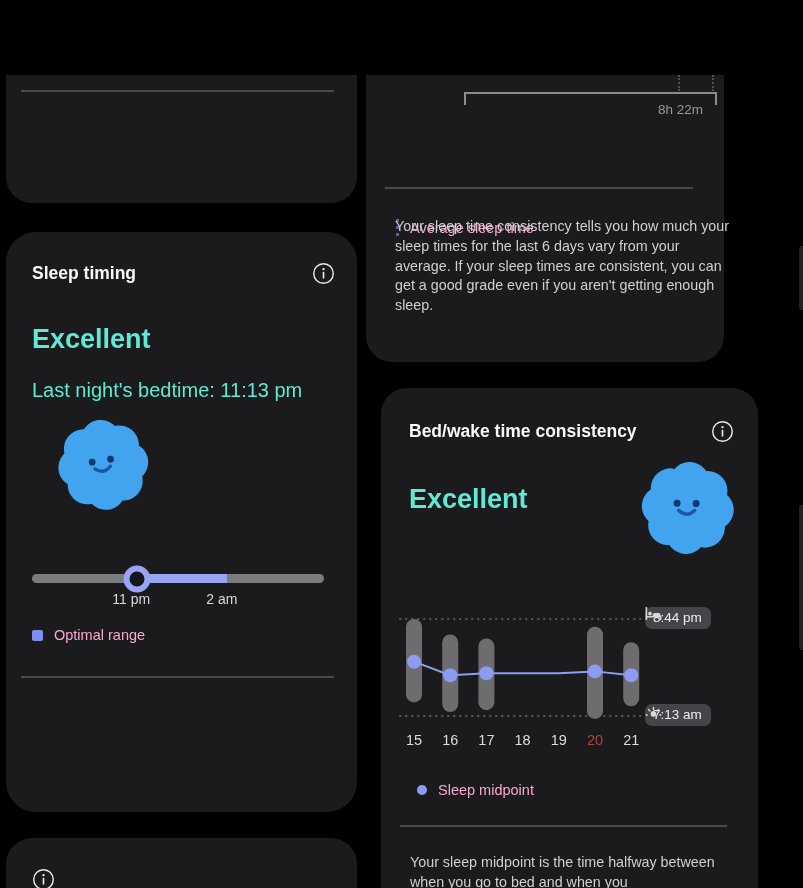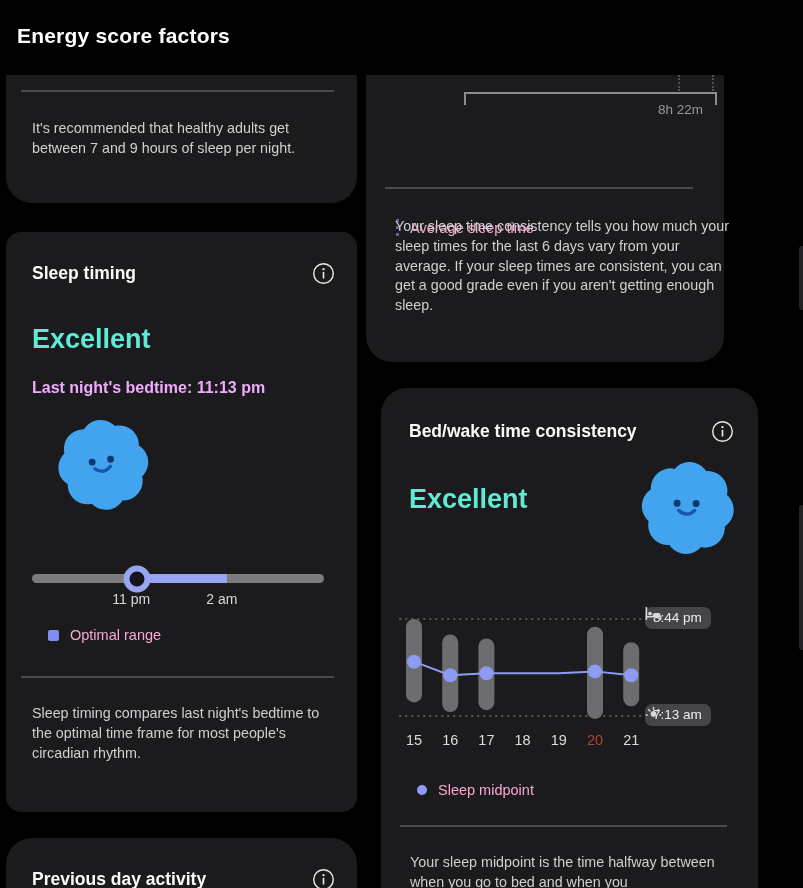--- a/index.html
+++ b/index.html
@@ -1,32 +1,32 @@
 <!DOCTYPE html>
 <html><head>
 <meta charset="utf-8">
 <style>
   html,body{margin:0;padding:0;background:#000;}
   #screen{position:relative;width:803px;height:888px;background:#000;overflow:hidden;
           font-family:"Liberation Sans",sans-serif;-webkit-font-smoothing:antialiased;}
   .page-title{position:absolute;left:17px;top:24px;font-size:21px;font-weight:bold;color:#ffffff;letter-spacing:.2px;}
   .card{position:absolute;background:#1b1b1d;}
   #card-l1{left:6px;top:75px;width:351px;height:128px;border-radius:0 0 26px 26px;}
-  #card-l2{left:6px;top:232px;width:351px;height:580px;border-radius:15px;}
+  #card-l2{left:6px;top:232px;width:351px;height:580px;border-radius:30px;}
   #card-l3{left:6px;top:838px;width:351px;height:80px;border-radius:26px 26px 0 0;}
   #card-r1{left:366px;top:75px;width:318px;height:287px;border-radius:0 0 26px 26px;padding-left:40px;}
   #card-r2{left:381px;top:388px;width:377px;height:520px;border-radius:26px 26px 0 0;}
   .divider{position:absolute;height:1.5px;background:#4a4a4d;}
   .card-header{position:absolute;display:flex;justify-content:space-between;align-items:center;}
   .card-title{font-size:17.5px;font-weight:bold;color:#fafafa;}
   .info-btn{width:23px;height:23px;padding:0;border:none;background:transparent;cursor:pointer;}
   .info-btn svg{display:block;}
   .grade{position:absolute;font-size:27px;font-weight:bold;color:#5eead4;}
   .body-text{position:absolute;margin:0;font-size:14.3px;line-height:19.8px;color:#d0d0d2;}
-  .subtitle{position:absolute;font-size:16px;font-weight:bold;color:#f0abfc;}
+  .subtitle{position:absolute;font-size:20px;font-weight:normal;color:#5eead4;}
   .legend-row{position:absolute;display:flex;align-items:center;gap:11px;font-size:14.5px;color:#f9a8d4;}
   .legend-square{width:11px;height:11px;border-radius:2px;background:#7f8ff0;}
   .legend-dot{width:10px;height:10px;border-radius:50%;background:#8e9bf3;}
   .dotted-line-icon{width:0;height:17px;border-left:3px dotted #63639c;}
   
   #slider{position:absolute;left:26px;top:342px;width:292px;height:9px;background:#7c7c7f;border-radius:5px;}
   #slider-fill{position:absolute;top:0;height:9px;background:#97a5f2;}
   #slider-knob{position:absolute;top:50%;width:15px;height:15px;border:6px solid #97a5f2;border-radius:50%;
                background:#15151d;transform:translate(-50%,-50%);}
   #slider-labels{position:absolute;left:26px;top:359px;width:292px;height:18px;font-size:14px;color:#d8d8da;text-align:right;}
@@ -70,25 +70,23 @@
     <symbol id="info-shape" viewBox="0 0 24 24">
       <circle cx="12" cy="12" r="10.2" fill="none" stroke="#e9e9eb" stroke-width="1.5"></circle>
       <line x1="12" y1="11" x2="12" y2="16.6" stroke="#e9e9eb" stroke-width="1.7" stroke-linecap="round"></line>
       <circle cx="12" cy="7.4" r="1.25" fill="#e9e9eb"></circle>
     </symbol>
   </defs>
 </svg>
 
 <div id="screen">
 
-  <div class="page-title">Energy score factors</div>
 
   <div class="card" id="card-l1">
     <div class="divider" style="left:15px;right:23px;top:15px"></div>
-    <p class="body-text" style="left:26px;top:44px;width:302px">It's recommended that healthy adults get between 7 and 9 hours of sleep per night.</p>
   </div>
 
   <div class="card" id="card-l2">
     <div class="card-header" style="left:26px;right:22px;top:28px;height:26px">
       <span class="card-title">Sleep timing</span>
       <button class="info-btn">
         <svg width="23" height="23">
             <use href="#info-shape"></use>
           </svg>
       </button>
@@ -102,32 +100,30 @@
 
     <div id="slider">
       <div id="slider-fill" style="left: 36%; width: 30.8%;"></div>
       <div id="slider-knob" style="left: 36%;"></div>
     </div>
     <div id="slider-labels">
       <span id="slider-min-label" style="left: 34%;">11 pm</span>
       <span id="slider-max-label" style="left: 65%;">2 am</span>
     </div>
 
-    <div class="legend-row" style="left:42px;top:395px">
+    <div class="legend-row" style="left:26px;top:395px">
       <span class="legend-square"></span>
       <span>Optimal range</span>
     </div>
 
     <div class="divider" style="left:15px;right:23px;top:444px"></div>
-    <p class="body-text" style="left:26px;top:472px;width:310px">Sleep timing compares last night's bedtime to the optimal time frame for most people's circadian rhythm.</p>
   </div>
 
   <div class="card" id="card-l3">
     <div class="card-header" style="left:26px;right:22px;top:28px;height:26px">
-      <span class="card-title">Previous day activity</span>
       <button class="info-btn">
         <svg width="23" height="23">
             <use href="#info-shape"></use>
           </svg>
       </button>
     </div>
   </div>
 
   <div class="card" id="card-r1">
     <div class="tick-dots" style="left:312px;height:16px"></div>

